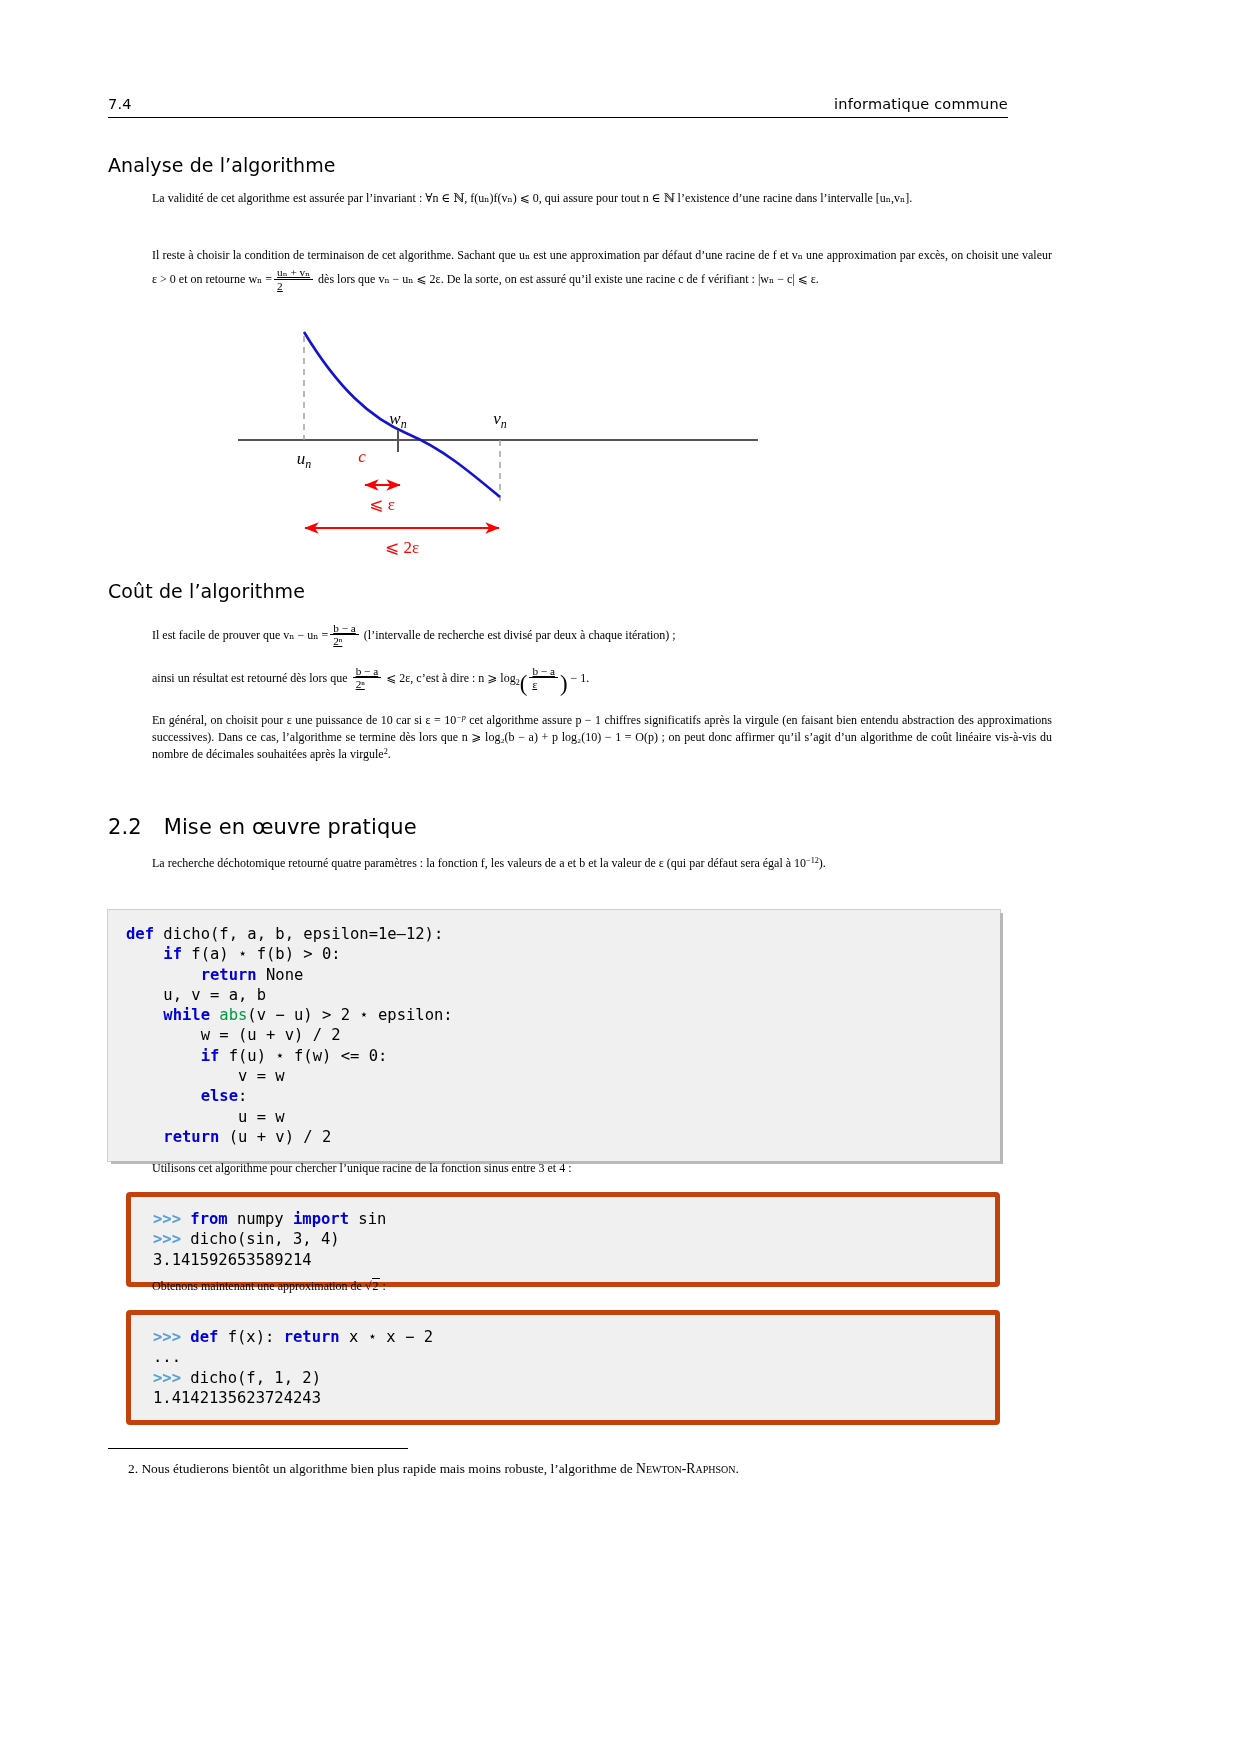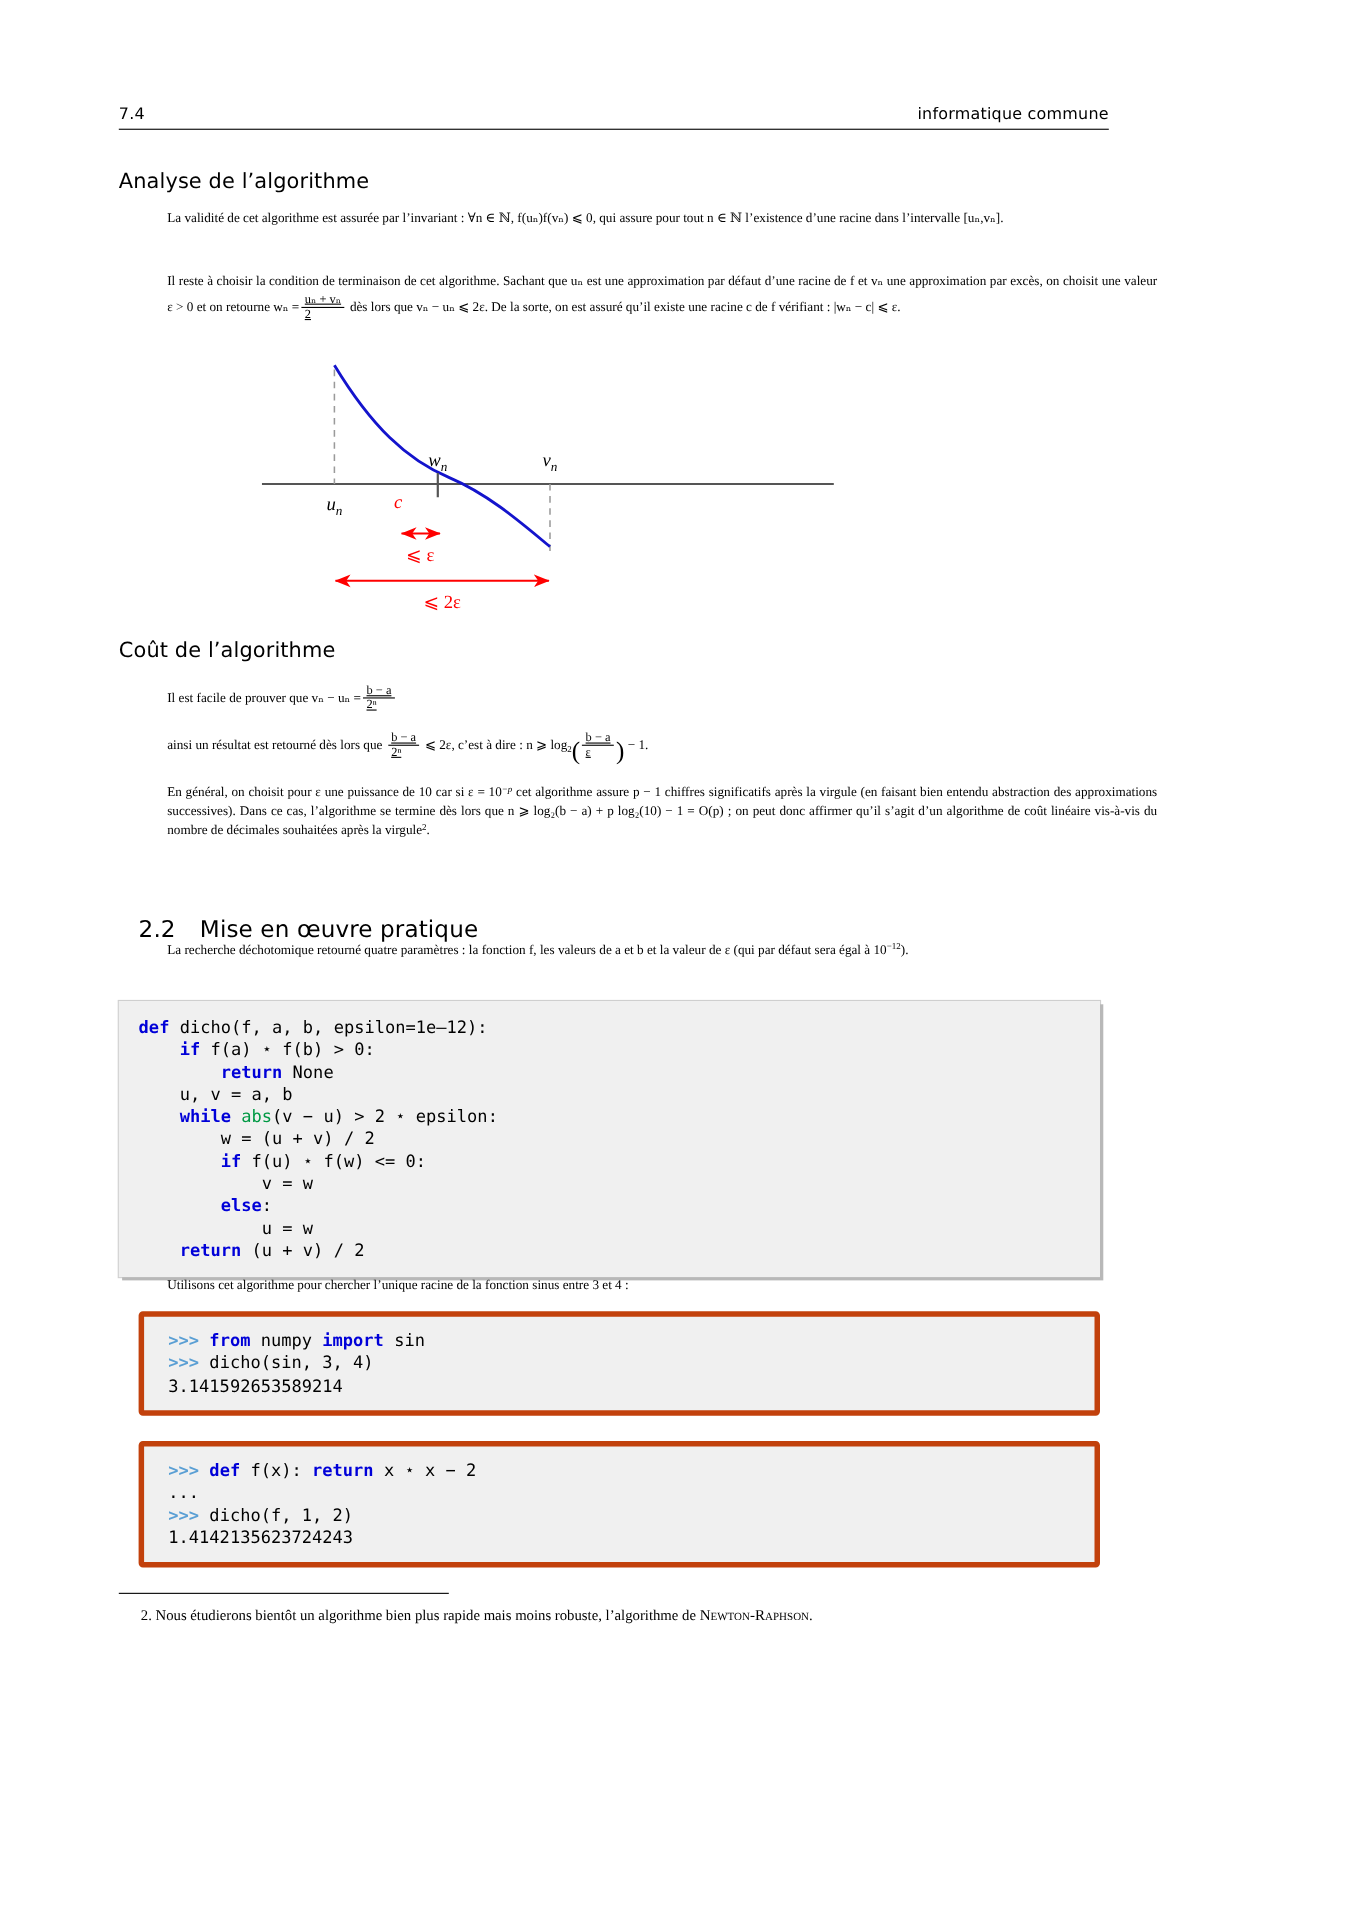--- a/index.html
+++ b/index.html
@@ -45,21 +45,21 @@
   h3.sub {
     position: absolute;
     margin: 0;
     font-family: "DejaVu Sans", sans-serif;
     font-weight: 400;
     font-size: 19px;
     letter-spacing: .1px;
   }
   h2.sec {
     position: absolute;
-    margin: 18px;
+    margin: 0;
     font-family: "DejaVu Sans", sans-serif;
     font-weight: 400;
     font-size: 21px;
     letter-spacing: .1px;
     display: flex;
     gap: 22px;
   }
 
   
   .para {
@@ -199,21 +199,21 @@
       <text x="144" y="180" font-family="Liberation Serif, serif" font-size="17" fill="#ff0000" text-anchor="middle">⩽ ε</text>
 
       <line x1="67" y1="198" x2="261" y2="198" stroke="#ff0000" stroke-width="1.8" marker-start="url(#ah2)" marker-end="url(#ah)"></line>
       <text x="164" y="223" font-family="Liberation Serif, serif" font-size="17" fill="#ff0000" text-anchor="middle">⩽ 2ε</text>
     </svg>
   </div>
 
   <h3 class="sub" style="top:580px;left:0;">Coût de l’algorithme</h3>
 
   <div class="para nj" style="top:622px;left:0;width:900px;line-height:1.9;">
-    <span>Il est facile de prouver que </span><span class="m">vₙ − uₙ =</span><span class="frac m"><span class="num">b − a</span><span class="den">2ⁿ</span></span>
+    <span>Il est facile de prouver que </span><span class="m">vₙ − uₙ =</span><span class="frac m"><span class="num">b − a</span><span class="den">2ⁿ</span></span><span> (l’intervalle de recherche est divisé par deux à chaque itération) ;</span>
   </div>
 
   <div class="para nj" style="top:665px;left:0;width:900px;line-height:1.9;">
     <span>ainsi un résultat est retourné dès lors que </span><span class="frac m"><span class="num">b − a</span><span class="den">2ⁿ</span></span><span> ⩽ 2ε, c’est à dire : </span><span class="m">n ⩾ log</span><sub class="sr">2</sub><span class="paren-big">(</span><span class="frac m"><span class="num">b − a</span><span class="den">ε</span></span><span class="paren-big">)</span><span class="m"> − 1.</span>
   </div>
 
   <div class="para" style="top:712px;left:0;width:900px;">
     <span>En général, on choisit pour ε une puissance de 10 car si ε = 10</span><sup class="s">−p</sup><span> cet algorithme assure </span><span class="m">p − 1</span><span> chiffres significatifs après la virgule (en faisant bien entendu abstraction des approximations successives). Dans ce cas, l’algorithme se termine dès lors que </span><span class="m">n ⩾ log₂(b − a) + p log₂(10) − 1 = O(p)</span><span> ; on peut donc affirmer qu’il s’agit d’un algorithme de coût linéaire vis-à-vis du nombre de décimales souhaitées après la virgule</span><sup class="sr">2</sup><span>.</span>
   </div>
 
@@ -225,20 +225,23 @@
   <div class="para" style="top:855px;left:0;width:900px;">
     <span>La recherche déchotomique retourné quatre paramètres : la fonction </span><span class="m">f</span><span>, les valeurs de </span><span class="m">a</span><span> et </span><span class="m">b</span><span> et la valeur de ε (qui par défaut sera égal à 10</span><sup class="sr">−12</sup><span>).</span>
   </div>
 
   <div class="codebox shadowed" id="code-main" style="top:910px;left:0;width:892px;padding:14px 0 14px 18px;"><span class="ln"><span class="kw">def </span><span>dicho(f, a, b, epsilon=1e–12):</span></span><span class="ln"><span>    </span><span class="kw">if </span><span>f(a) ⋆ f(b) &gt; 0:</span></span><span class="ln"><span>        </span><span class="kw">return </span><span>None</span></span><span class="ln"><span>    u, v = a, b</span></span><span class="ln"><span>    </span><span class="kw">while </span><span class="bi">abs</span><span>(v − u) &gt; 2 ⋆ epsilon:</span></span><span class="ln"><span>        w = (u + v) / 2</span></span><span class="ln"><span>        </span><span class="kw">if </span><span>f(u) ⋆ f(w) &lt;= 0:</span></span><span class="ln"><span>            v = w</span></span><span class="ln"><span>        </span><span class="kw">else</span><span>:</span></span><span class="ln"><span>            u = w</span></span><span class="ln"><span>    </span><span class="kw">return </span><span>(u + v) / 2</span></span></div>
 
   <div class="para" style="top:1160px;left:0;width:900px;">Utilisons cet algorithme pour chercher l’unique racine de la fonction sinus entre 3 et 4 :</div>
 
   <div class="codebox" id="code-repl1" style="top:1192px;left:18px;width:874px;padding:12px 0 12px 22px;"><span class="ln"><span class="pr">&gt;&gt;&gt; </span><span class="kw">from </span><span>numpy </span><span class="kw">import </span><span>sin</span></span><span class="ln"><span class="pr">&gt;&gt;&gt; </span><span>dicho(sin, 3, 4)</span></span><span class="ln"><span>3.141592653589214</span></span></div>
 
+  <div class="para" style="top:1278px;left:0;width:900px;">
+    <span>Obtenons maintenant une approximation de </span><span class="sqrt-wrap">√<span class="rad">2</span></span><span> :</span>
+  </div>
 
   <div class="codebox" id="code-repl2" style="top:1310px;left:18px;width:874px;padding:12px 0 12px 22px;"><span class="ln"><span class="pr">&gt;&gt;&gt; </span><span class="kw">def </span><span>f(x): </span><span class="kw">return </span><span>x ⋆ x − 2</span></span><span class="ln"><span>...</span></span><span class="ln"><span class="pr">&gt;&gt;&gt; </span><span>dicho(f, 1, 2)</span></span><span class="ln"><span>1.4142135623724243</span></span></div>
 
   <div class="fnrule" style="top:1448px;"></div>
   <div class="footnote" style="top:1460px;left:20px;width:880px;">
     <span class="fnum">2.</span>
     <span>Nous étudierons bientôt un algorithme bien plus rapide mais moins robuste, l’algorithme de </span><span class="sc">Newton-Raphson</span><span>.</span>
   </div>
 
 </div>

